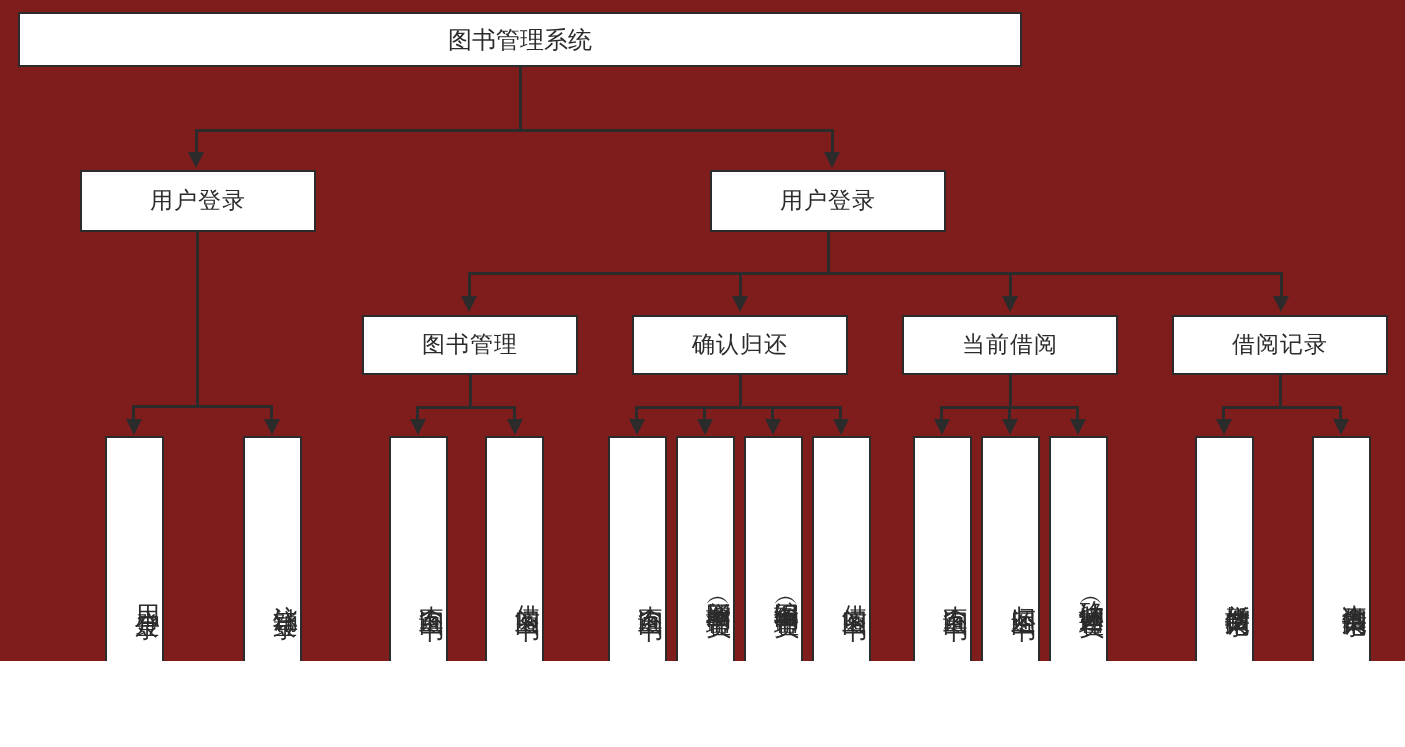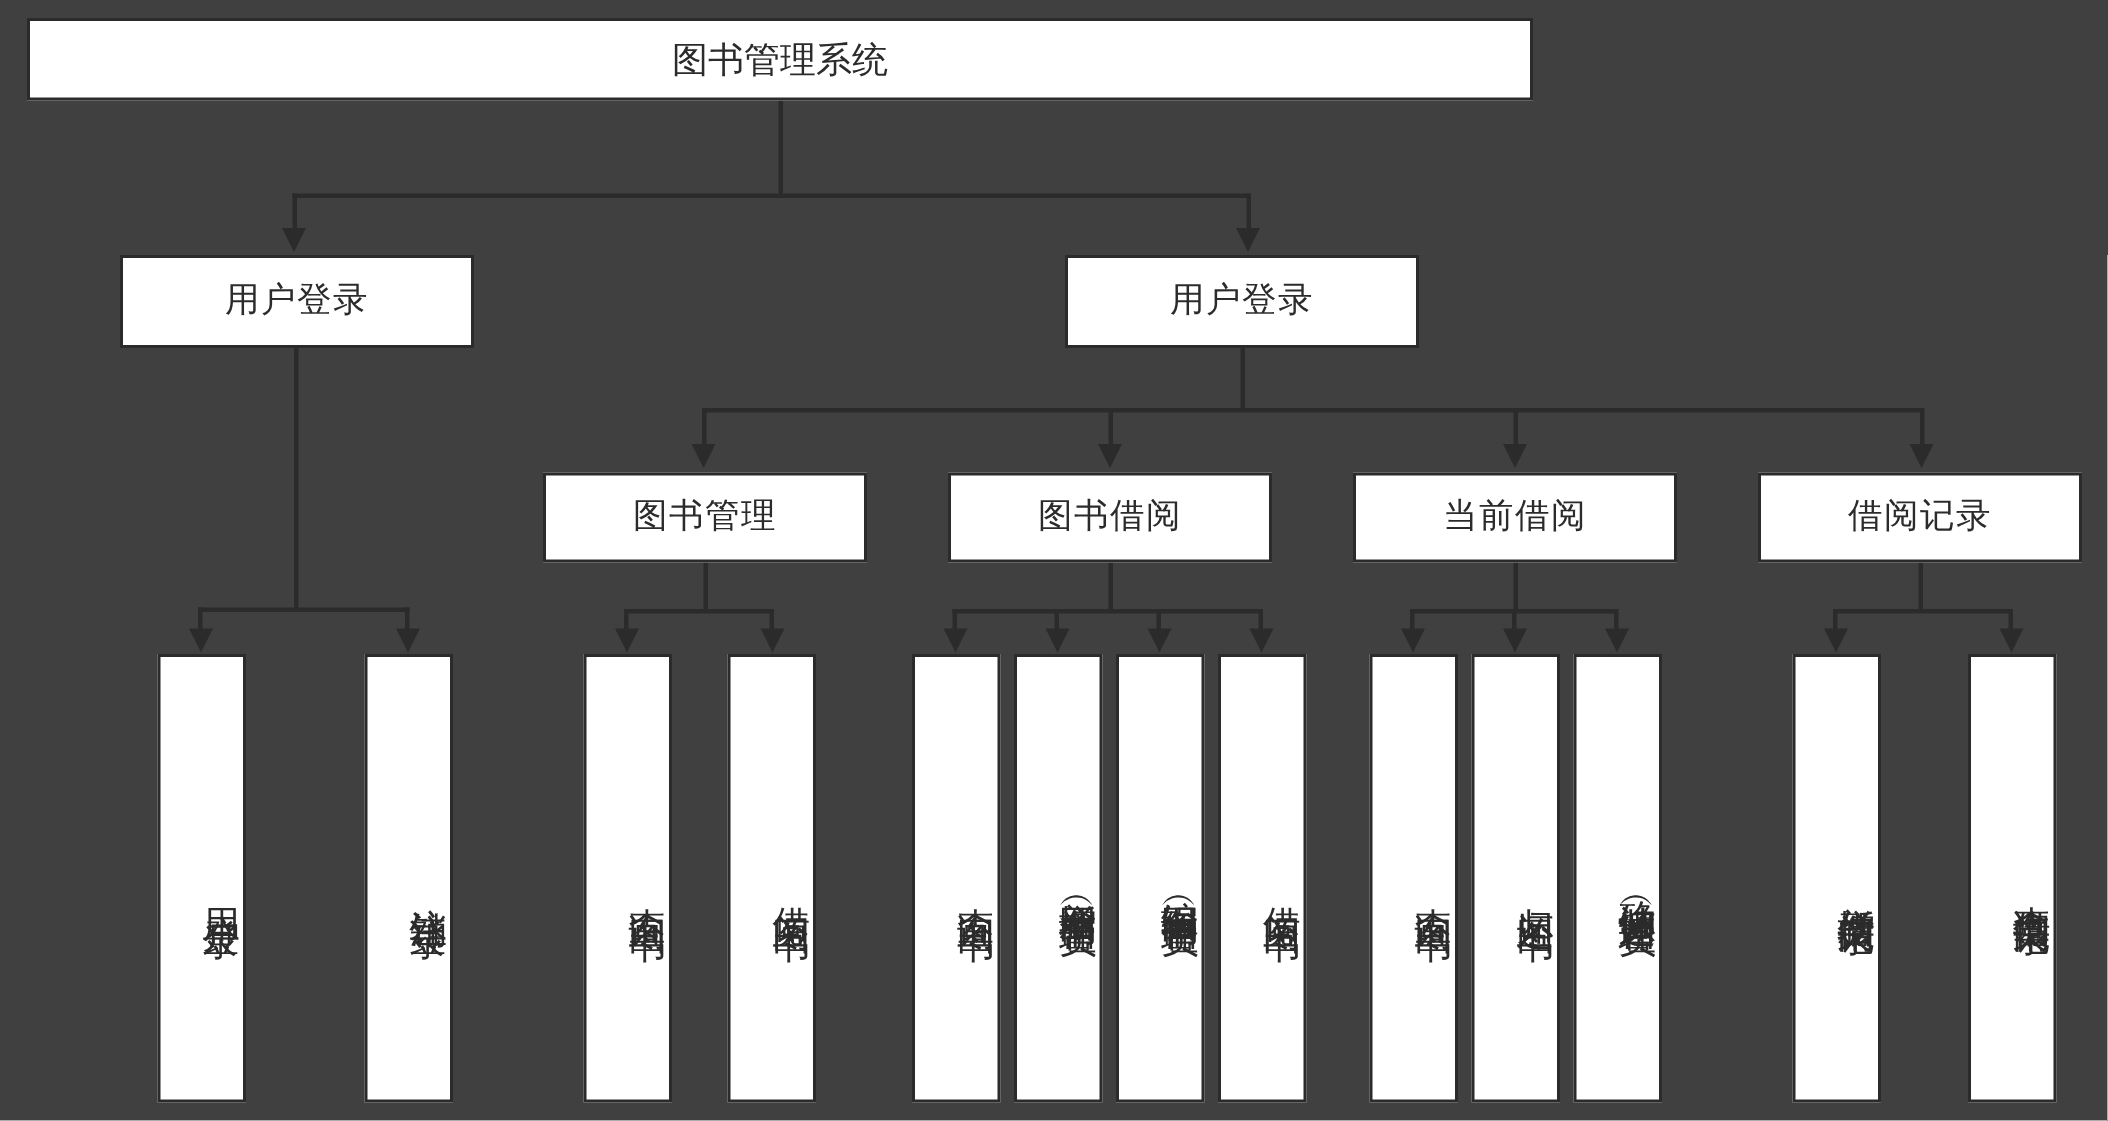--- a/index.html
+++ b/index.html
@@ -7,22 +7,22 @@
     margin: 0;
     padding: 0;
     background: #ffffff;
   }
   body {
     font-family: "DejaVu Sans", "Liberation Sans", sans-serif;
   }
   #canvas {
     position: relative;
     width: 1405px;
-    height: 747px;
-    background: #404040;
+    height: 661px;
+    background: #7f1d1d;
     overflow: hidden;
   }
   
   .node {
     position: absolute;
     box-sizing: border-box;
     border: 2.5px solid #2b2b2b;
     background: #ffffff;
     display: flex;
     align-items: center;
@@ -113,21 +113,21 @@
   <div class="conn vline" style="left:468px; top:272px; height:26px;"></div>
   <div class="arrow" style="left:461px; top:296px;"></div>
   <div class="conn vline" style="left:739px; top:272px; height:26px;"></div>
   <div class="arrow" style="left:732px; top:296px;"></div>
   <div class="conn vline" style="left:1009px; top:272px; height:26px;"></div>
   <div class="arrow" style="left:1002px; top:296px;"></div>
   <div class="conn vline" style="left:1280px; top:272px; height:26px;"></div>
   <div class="arrow" style="left:1273px; top:296px;"></div>
 
   <div class="node horiz" style="left:362px; top:315px; width:216px; height:60px;">图书管理</div>
-  <div class="node horiz" style="left:632px; top:315px; width:216px; height:60px;">图书借阅</div>
+  <div class="node horiz" style="left:632px; top:315px; width:216px; height:60px;">确认归还</div>
   <div class="node horiz" style="left:1172px; top:315px; width:216px; height:60px;">借阅记录</div>
   <div class="node horiz" style="left:902px; top:315px; width:216px; height:60px;">当前借阅</div>
 
   <div class="conn vline" style="left:469px; top:375px; height:33px;"></div>
   <div class="conn hline" style="left:416px; top:406px; width:99px;"></div>
   <div class="conn vline" style="left:416px; top:406px; height:15px;"></div>
   <div class="arrow" style="left:410px; top:419px;"></div>
   <div class="conn vline" style="left:513px; top:406px; height:15px;"></div>
   <div class="arrow" style="left:507px; top:419px;"></div>
 

